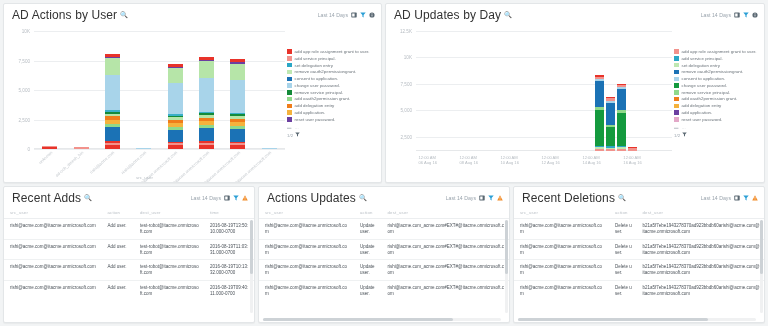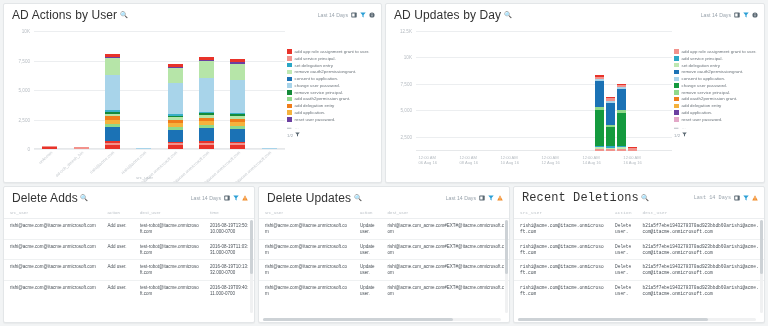--- a/index.html
+++ b/index.html
@@ -506,21 +506,21 @@
           </div>
         </div>
       </div>
     </div>
   </div>
 
   <div class="row-bot">
 
     <div class="panel" style="flex:1;">
       <div class="panel-head">
-        <span class="panel-title">Delete Adds</span>
+        <span class="panel-title">Recent Adds</span>
         <span class="title-search">🔍</span>
         <span class="head-right">
           <span class="timerange">Last 14 Days</span>
           <span class="hicon">
             <svg viewBox="0 0 10 10" width="6" height="6">
                 <rect x="0.5" y="1" width="9" height="8" rx="1" fill="#5a6872"></rect>
                 <rect x="2" y="2.5" width="4" height="5" fill="#fff"></rect>
               </svg>
           </span>
           <span class="hicon">
@@ -575,21 +575,21 @@
           </tbody>
         </table>
         <div class="scroll-v">
             <i></i>
           </div>
       </div>
     </div>
 
     <div class="panel" style="flex:1;">
       <div class="panel-head">
-        <span class="panel-title">Delete Updates</span>
+        <span class="panel-title">Actions Updates</span>
         <span class="title-search">🔍</span>
         <span class="head-right">
           <span class="timerange">Last 14 Days</span>
           <span class="hicon">
             <svg viewBox="0 0 10 10" width="6" height="6">
                 <rect x="0.5" y="1" width="9" height="8" rx="1" fill="#5a6872"></rect>
                 <rect x="2" y="2.5" width="4" height="5" fill="#fff"></rect>
               </svg>
           </span>
           <span class="hicon">
@@ -640,21 +640,21 @@
         </table>
         <div class="scroll-v">
             <i></i>
           </div>
         <div class="scroll-h">
             <i></i>
           </div>
       </div>
     </div>
 
-    <div class="panel" style="flex:1;font-family:Liberation Mono, monospace;">
+    <div class="panel" style="flex:1;">
       <div class="panel-head">
         <span class="panel-title">Recent Deletions</span>
         <span class="title-search">🔍</span>
         <span class="head-right">
           <span class="timerange">Last 14 Days</span>
           <span class="hicon">
             <svg viewBox="0 0 10 10" width="6" height="6">
                 <rect x="0.5" y="1" width="9" height="8" rx="1" fill="#5a6872"></rect>
                 <rect x="2" y="2.5" width="4" height="5" fill="#fff"></rect>
               </svg>

